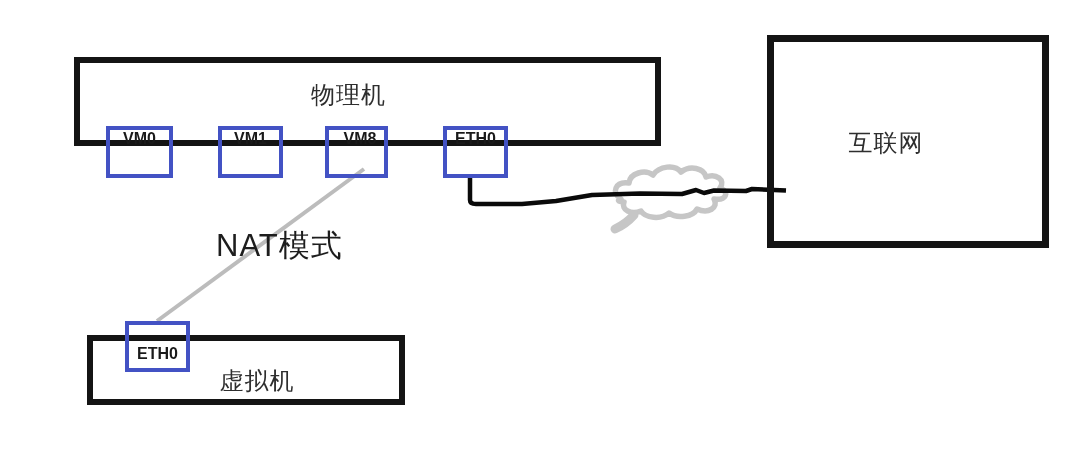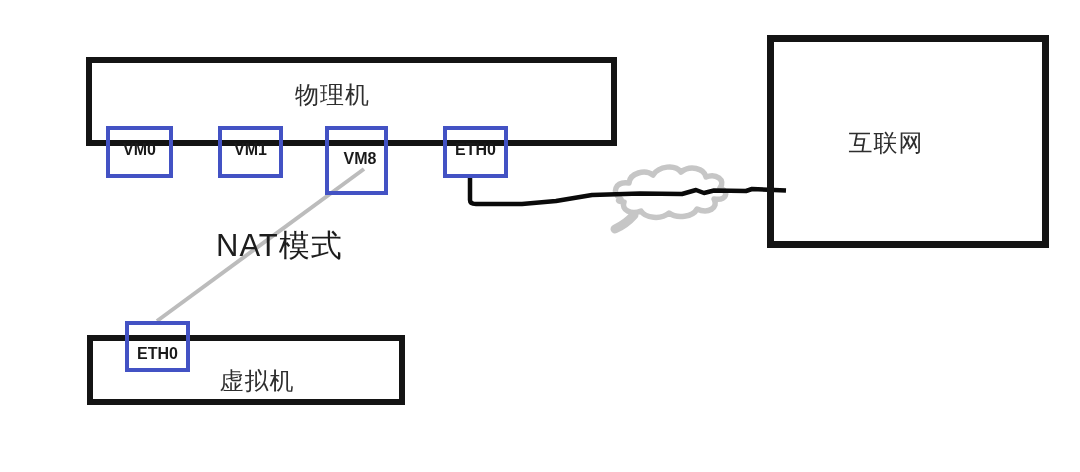--- a/index.html
+++ b/index.html
@@ -7,21 +7,21 @@
     position:relative;
     width:1080px;height:472px;
     background:var(--background,#fff);
     font-family:"Liberation Sans", sans-serif;
     overflow:hidden;
   }
   .overlay{position:absolute;left:0;top:0;z-index:1;pointer-events:none;}
   .box{position:absolute;box-sizing:border-box;background:transparent;z-index:2;}
   .thick{border:6px solid var(--box_border,#141414);}
 
-  #physical-box{left:86px;top:57px;width:531px;height:89px;font-family:Liberation Mono, monospace;}
+  #physical-box{left:74px;top:57px;width:587px;height:89px;font-family:Liberation Mono, monospace;}
   #physical-label{
     position:absolute;left:0;right:0;top:16px;text-align:center;
     transform:translateX(-19px);
     font-size:24px;color:var(--text,#2e2e2e);letter-spacing:1px;
   }
 
   #internet-box{left:767px;top:35px;width:282px;height:213px;border-width:7px;}
   #internet-label{
     position:absolute;left:0;right:0;top:85px;text-align:center;
     transform:translateX(-22px);
@@ -32,27 +32,27 @@
   #vm-label{
     position:absolute;left:0;right:12px;top:24px;text-align:center;
     transform:translateX(17px);
     font-size:24px;color:var(--text,#2e2e2e);letter-spacing:1px;
   }
 
   .port{
     position:absolute;box-sizing:border-box;z-index:3;
     border:4px solid var(--port_border,#4352c4);
     background:transparent;
-    display:flex;align-items:center;justify-content:center;
+    display:flex;align-items:flex-start;justify-content:center;
     font-weight:bold;font-size:16px;color:#1a1a1a;
   }
   .port span{padding-bottom:4px;}
   #port-vm0{left:106px;top:126px;width:67px;height:52px;}
   #port-vm1{left:218px;top:126px;width:65px;height:52px;}
-  #port-vm8{left:325px;top:126px;width:63px;height:69px;padding-left:7px;}
+  #port-vm8{left:325px;top:126px;width:63px;height:52px;padding-left:7px;}
   #port-eth0{left:443px;top:126px;width:65px;height:52px;}
 
   #vm-eth0-port{
     left:125px;top:321px;width:65px;height:51px;
     align-items:center;
   }
   #vm-eth0-port span{padding:14px 0 0 0;}
 
   #nat-label{
     position:absolute;left:216px;top:225px;z-index:4;

